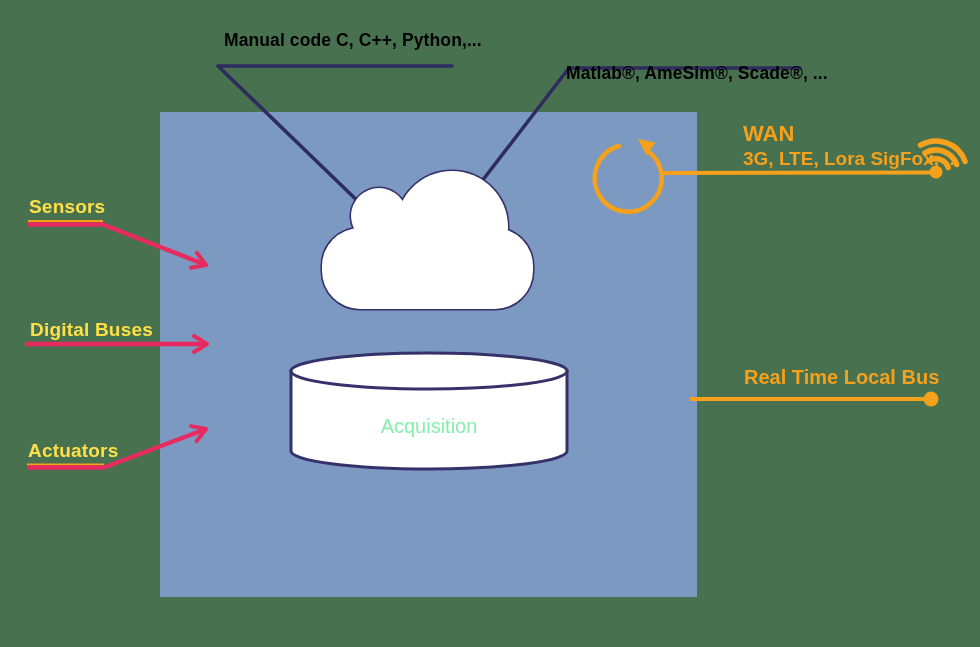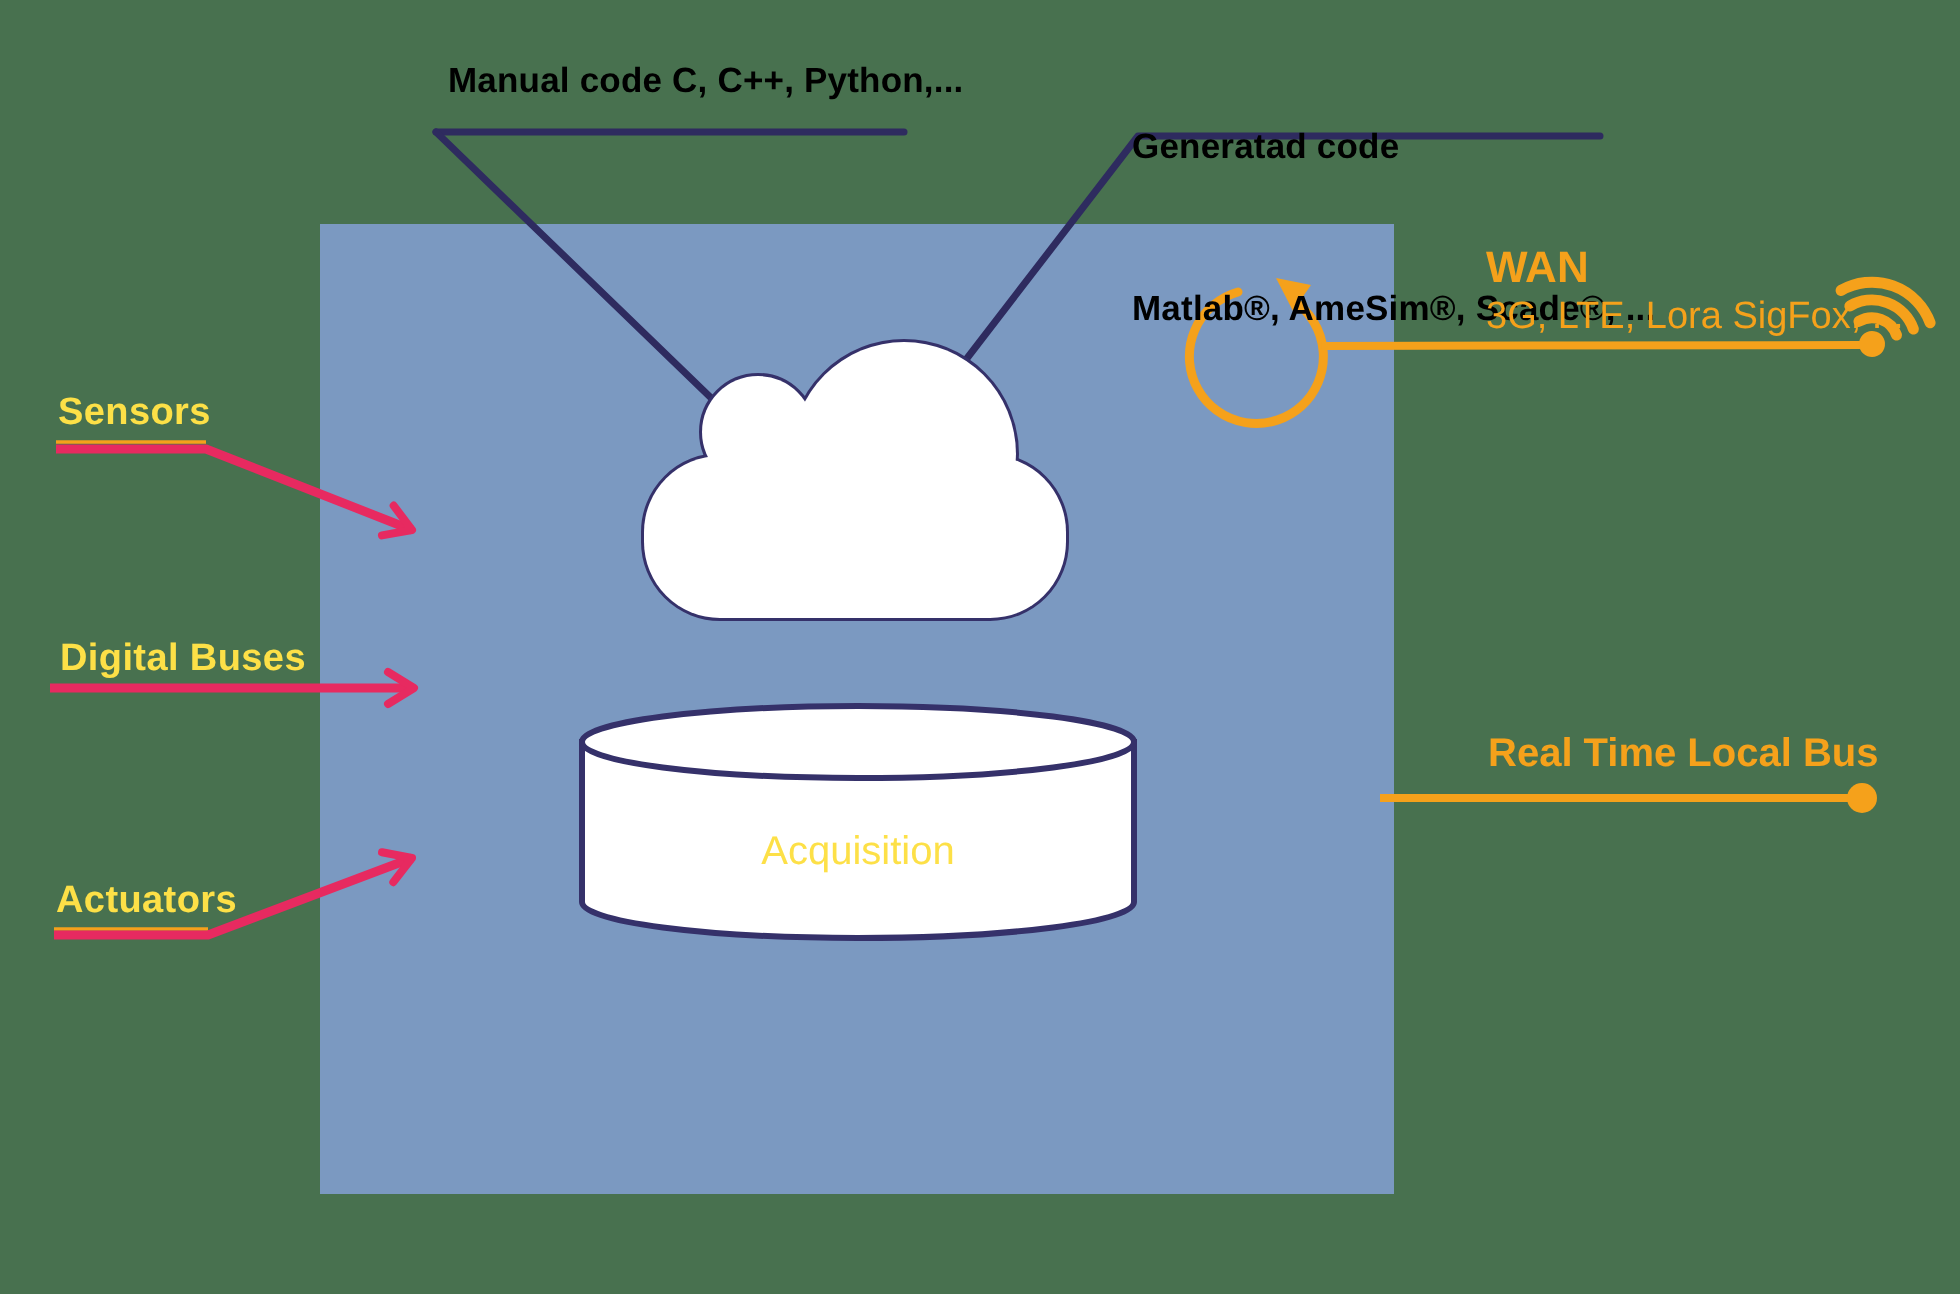--- a/index.html
+++ b/index.html
@@ -14,27 +14,27 @@
   }
   svg.overlay{position:absolute;left:0;top:0;z-index:2;}
   .txt{position:absolute;z-index:3;white-space:pre;}
   .navy{color:#000000;}
   .pink{color:#fde047;}
   .orange{color:#f5a11b;margin-left:16px;}
   .lbl-top{font-size:17.5px;font-weight:600;letter-spacing:.1px;}
   .lbl-gen{line-height:27px;}
   .lbl-side{font-size:19px;font-weight:700;letter-spacing:.2px;}
   .wan-title{font-size:22px;font-weight:800;}
-  .wan-sub{font-size:19px;font-weight:400;}
+  .wan-sub{font-size:19px;font-weight:700;}
   .latency{font-size:21px;font-weight:500;color:#34315f;}
   .bus{font-size:20px;font-weight:800;}
   .cloud-label{left:325px;top:251px;width:205px;text-align:center;
     font-size:20px;font-weight:500;color:#3b3875;}
   .cyl-label{left:329px;top:415px;width:200px;text-align:center;
-    font-size:20px;font-weight:500;color:#fde047;}
+    font-size:20px;font-weight:500;color:#86efac;}
   .box-title{left:160px;top:553px;width:537px;text-align:center;
     font-size:27px;font-weight:800;color:#ffffff;letter-spacing:.4px;}
 </style>
 </head>
 <body>
 
 <div class="stage">
 
   <div class="main-box"></div>
 
@@ -89,21 +89,20 @@
       <path d="M 912.3 152.1 A 31 31 0 0 1 959.7 152.1" fill="none" stroke="#f5a11b" stroke-width="5.5" stroke-linecap="round"></path>
     </g>
 
     <line x1="690" y1="399" x2="924" y2="399" stroke="#f5a11b" stroke-width="4"></line>
     <circle cx="931" cy="399" r="7.5" fill="#f5a11b"></circle>
   </svg>
 
   <div class="txt navy lbl-top" style="left:224px;top:30px;">Manual code C, C++, Python,...</div>
 
   <div class="txt navy lbl-top lbl-gen" style="left:566px;top:6px;">
-    <div>Generatad code</div>
     <div>Matlab®, AmeSim®, Scade®, ...</div>
   </div>
 
   <div class="txt pink lbl-side" style="left:29px;top:196px;">Sensors</div>
 
   <div class="txt pink lbl-side" style="left:30px;top:319px;">Digital Buses</div>
 
   <div class="txt pink lbl-side" style="left:28px;top:440px;">Actuators</div>
 
   <div class="txt orange wan-title" style="left:727px;top:121px;">WAN</div>

